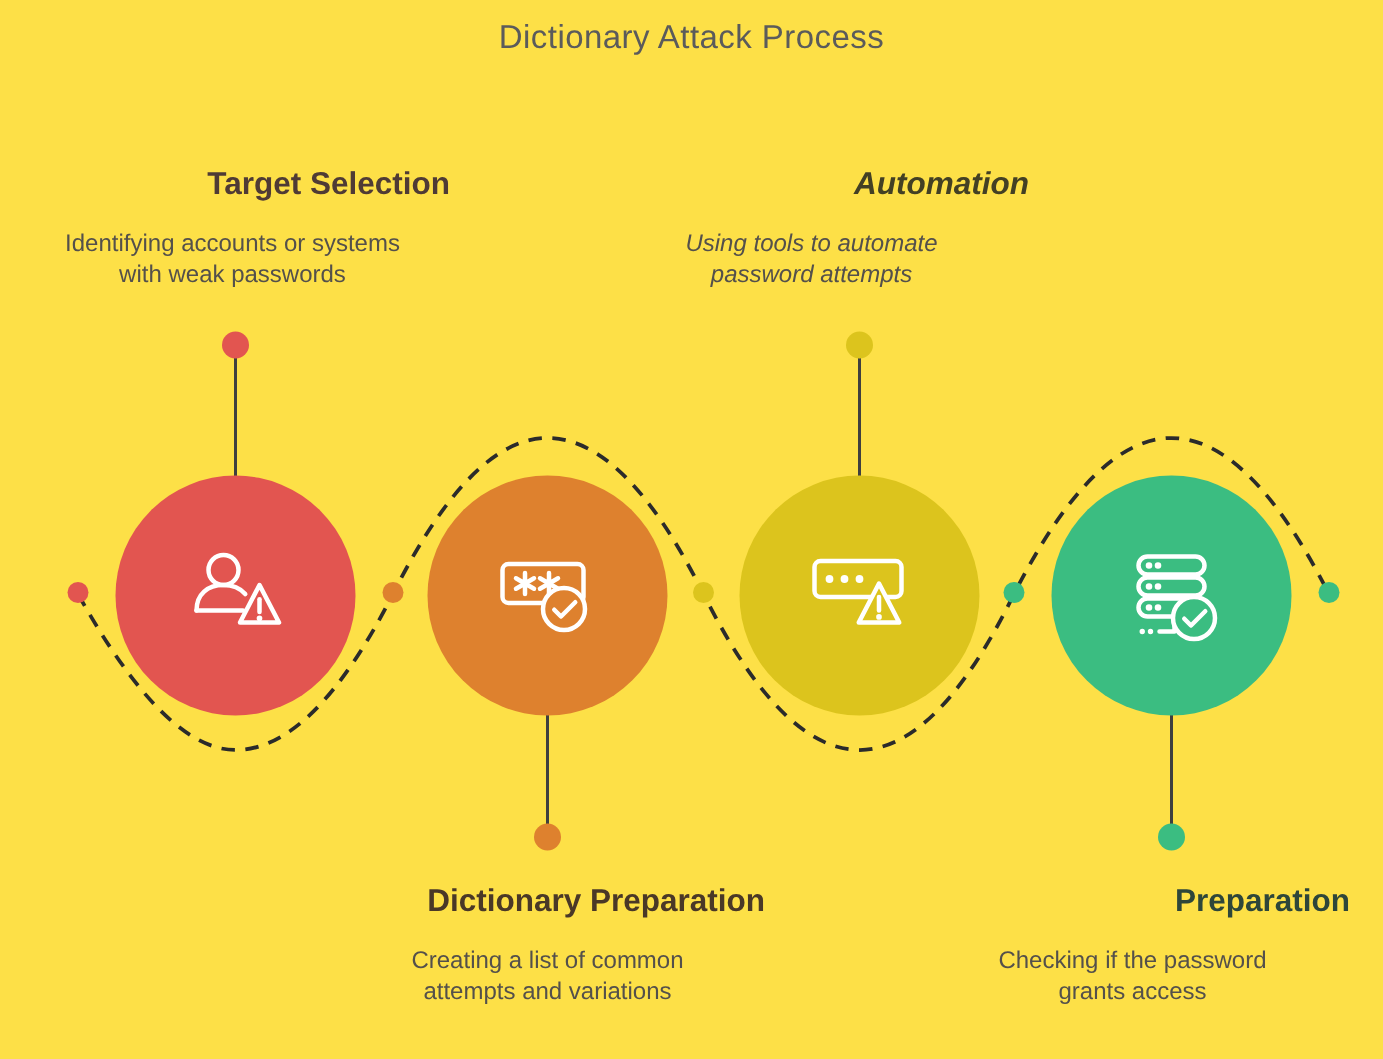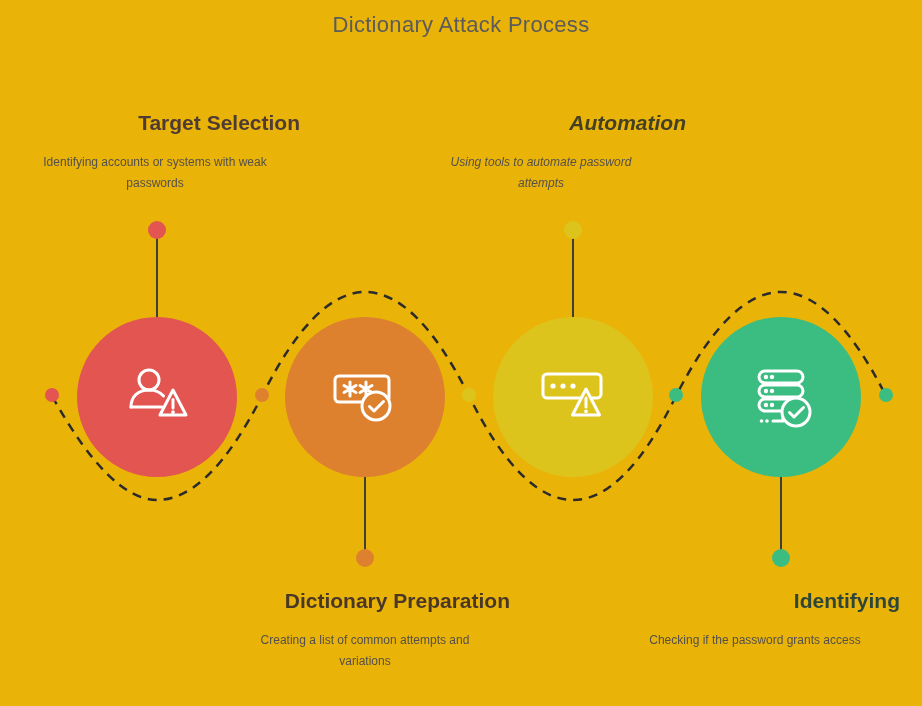--- a/index.html
+++ b/index.html
@@ -1,21 +1,21 @@
 <!DOCTYPE html>
 <html><head>
 <meta charset="utf-8">
 <style>
   html, body { margin: 0; padding: 0; background: #ffffff; }
   .stage {
     position: relative;
     width: 922px;
     height: 706px;
     overflow: hidden;
-    background: #eab308;
+    background: #fde047;
     font-family: "Liberation Sans", sans-serif;
   }
   .title {
     position: absolute;
     top: 12px; left: 0;
     width: 100%;
     margin: 0;
     text-align: center;
     font-size: 22px;
     font-weight: 400;
@@ -55,21 +55,21 @@
   .label-block h2 {
     margin: 0 0 16px 0;
     font-size: 21px;
     line-height: 26px;
     font-weight: 700;
     text-align: right;
   }
   .label-block p {
     margin: 0 auto;
     max-width: 225px;
-    font-size: 12px;
+    font-size: 16px;
     line-height: 21px;
   }
 </style>
 </head>
 <body>
 
 <div class="stage">
 
   <h1 class="title" style="color: rgb(91, 91, 91);">Dictionary Attack Process</h1>
 
@@ -150,17 +150,17 @@
       <circle cx="23" cy="46" r="1.4" fill="#ffffff" stroke-width="1.6"></circle>
       <circle cx="29" cy="46" r="1.4" fill="#ffffff" stroke-width="1.6"></circle>
       <path d="M40 52 L40 62 L30 62"></path>
       <circle cx="24" cy="62" r="1.1" fill="#ffffff" stroke-width="1.4"></circle>
       <circle cx="18.5" cy="62" r="1.1" fill="#ffffff" stroke-width="1.4"></circle>
       <circle cx="53" cy="53" r="14" fill="var(--c)"></circle>
       <path d="M46.5 53.5 L51 58 L60.5 48.5"></path>
     </svg>
   </div>
   <div class="label-block" style="left:610px; top:588px;">
-    <h2 style="color: rgb(46, 70, 58);">Identifying</h2>
+    <h2 style="color: rgb(46, 70, 58);">Preparation</h2>
     <p style="color: rgb(84, 80, 75); text-align: center;">Checking if the password grants access</p>
   </div>
 
 </div>
 
 </body></html>

